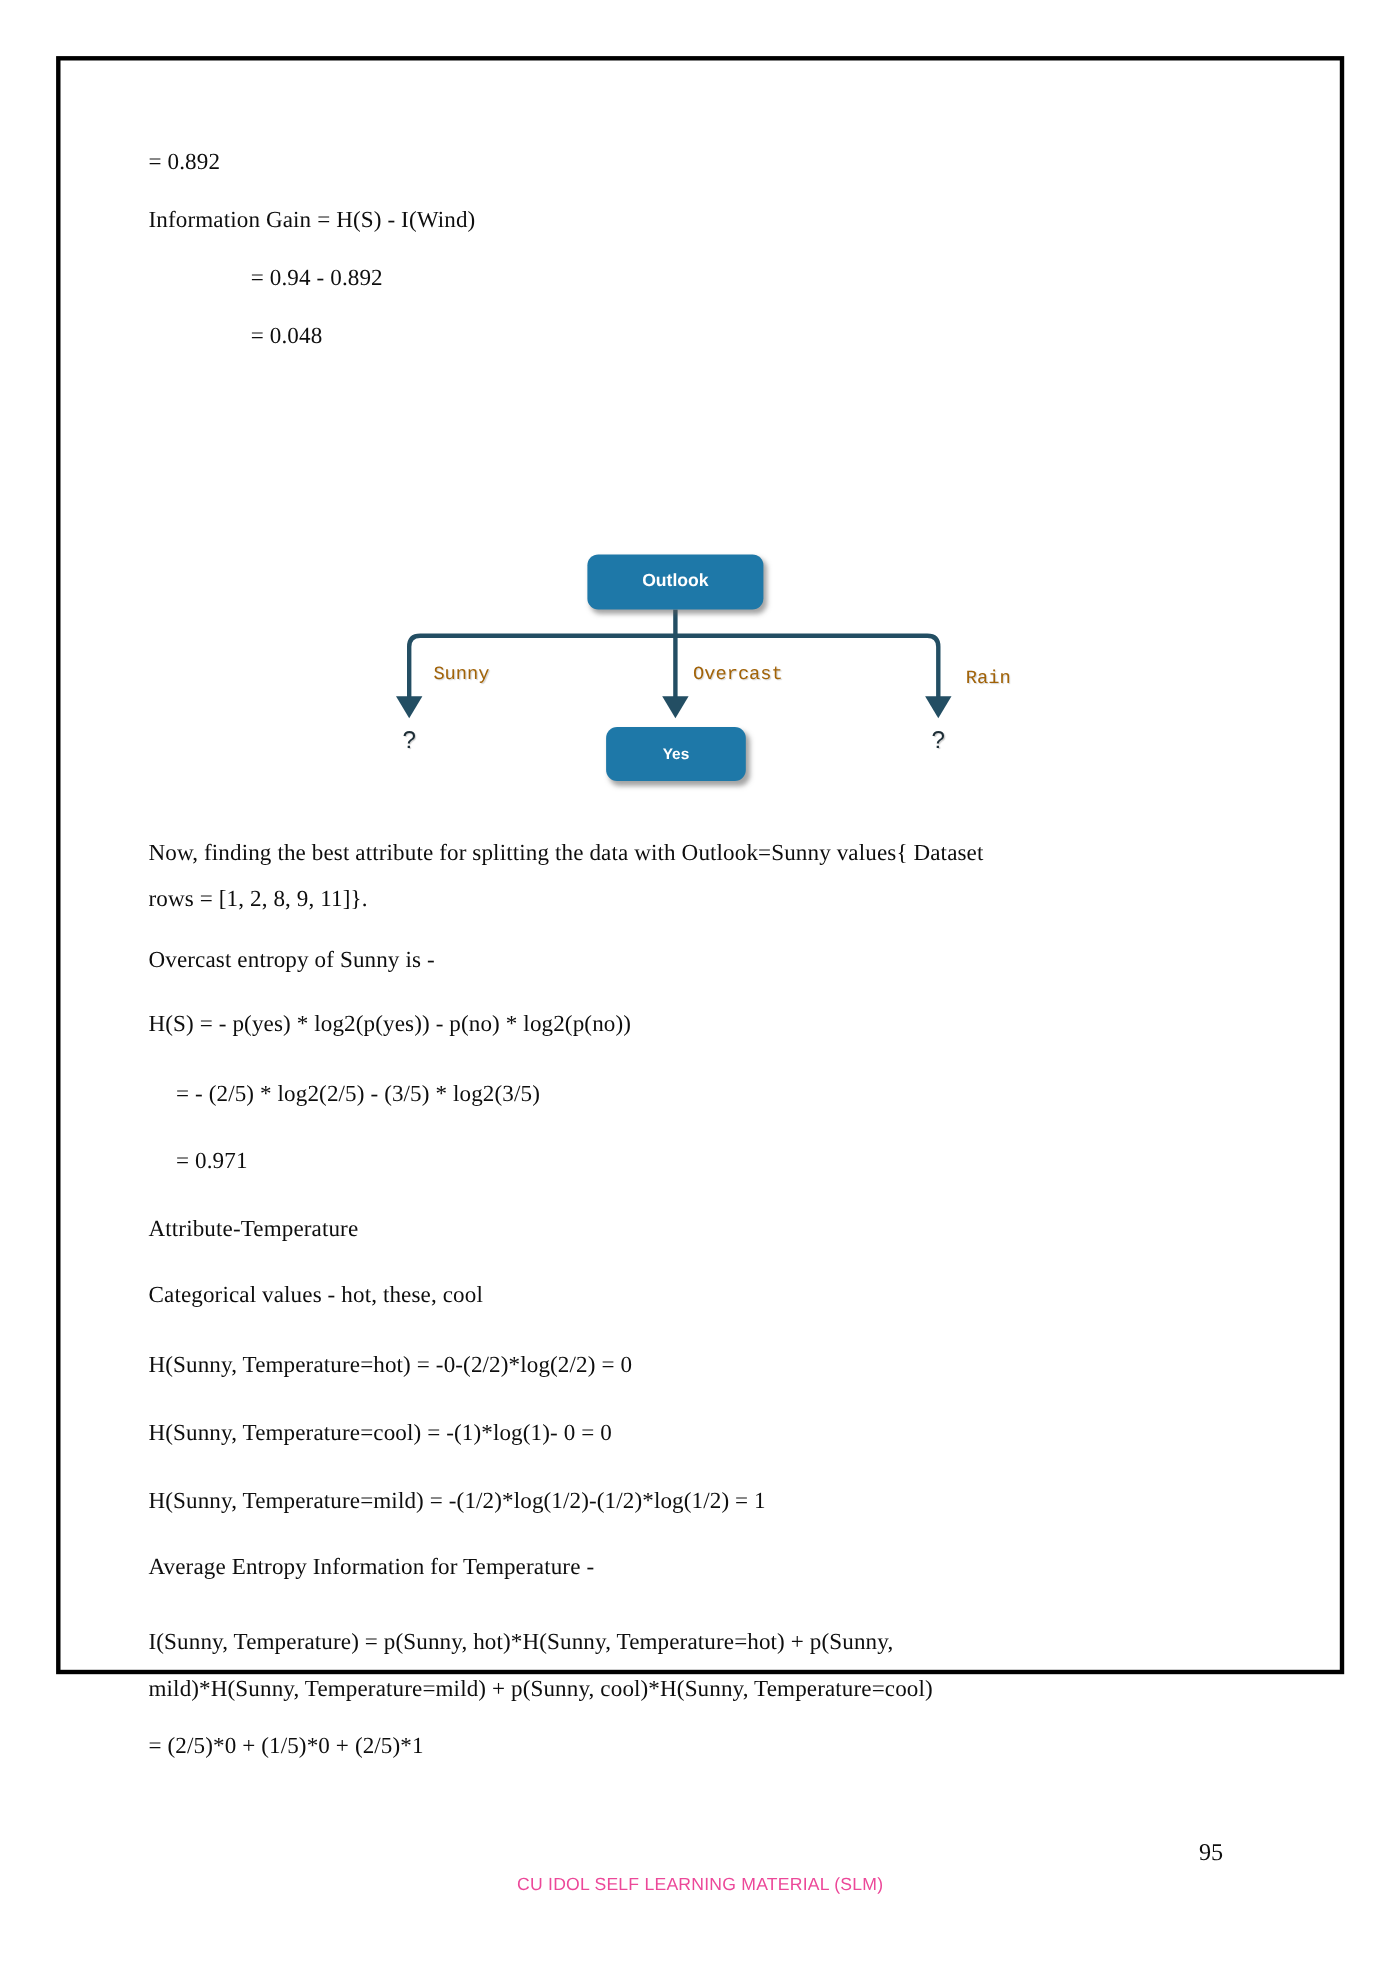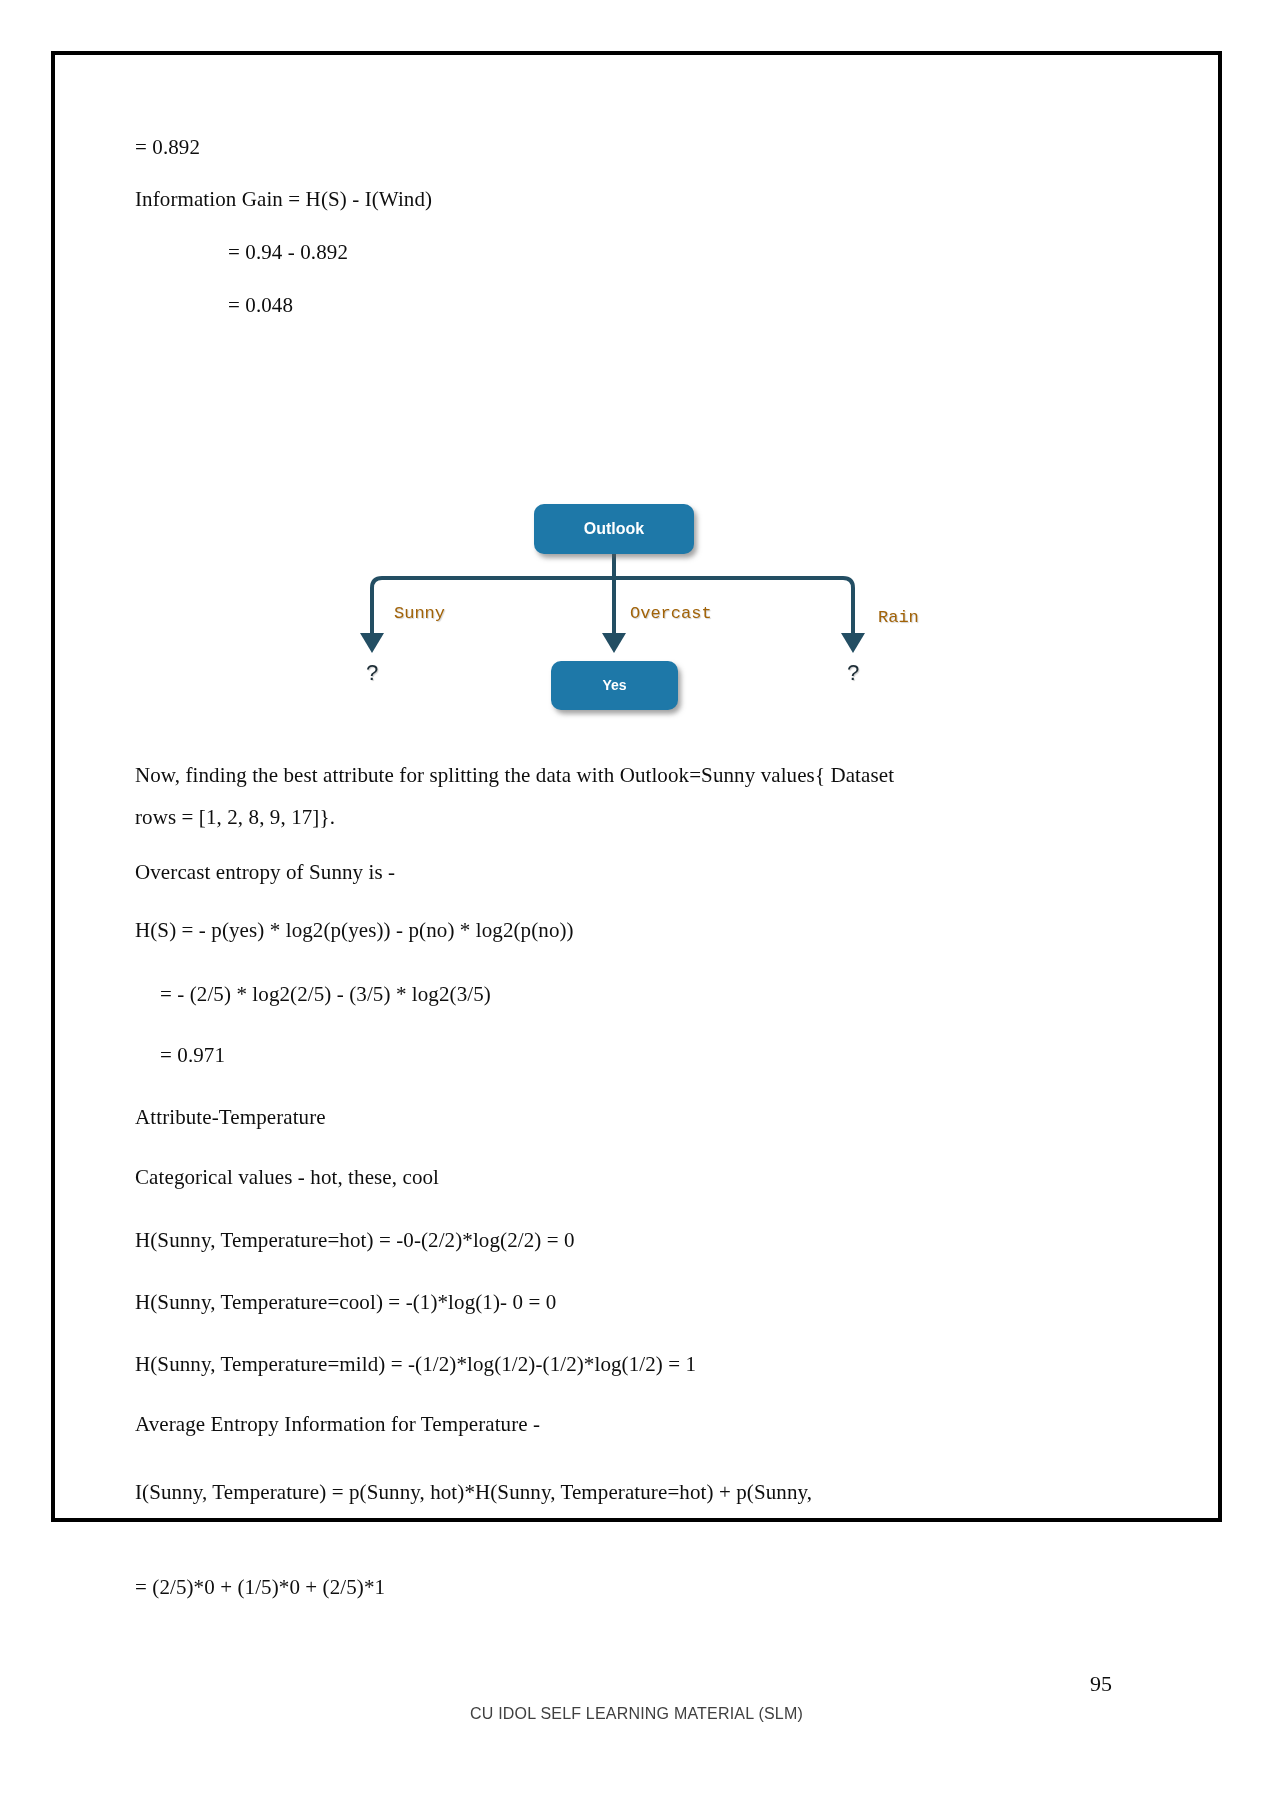--- a/index.html
+++ b/index.html
@@ -74,21 +74,21 @@
     left: 1035px; top: 1616px;
     font-size: 22px;
   }
   .footer-text {
     position: absolute;
     left: 0; top: 1650px;
     width: 100%;
     text-align: center;
     font-family: "Liberation Sans", sans-serif;
     font-size: 16px;
-    color: #404040;
+    color: #ec4899;
     letter-spacing: 0.2px;
   }
 </style>
 </head>
 <body>
 
 <div class="page-frame">
 
   <div class="para" style="top:79px"><span class="tline">= 0.892</span></div>
   <div class="para" style="top:131px"><span class="tline">Information Gain = H(S) - I(Wind)</span></div>
@@ -113,35 +113,36 @@
     <div class="branch-label" style="left:575px; top:109px;">Overcast</div>
     <div class="branch-label" style="left:823px; top:113px;">Rain</div>
 
     <div class="leaf-q" style="left:304px; top:165px;">?</div>
     <div class="tree-node yes-node">Yes</div>
     <div class="leaf-q" style="left:785px; top:165px;">?</div>
   </div>
 
   <div class="para" style="top:699px; line-height:42px;">
     <div class="tline">Now, finding the best attribute for splitting the data with Outlook=Sunny values{ Dataset</div>
-    <div class="tline">rows = [1, 2, 8, 9, 17]}.</div>
+    <div class="tline">rows = [1, 2, 8, 9, 11]}.</div>
   </div>
 
   <div class="para" style="top:804px"><span class="tline">Overcast entropy of Sunny is -</span></div>
   <div class="para" style="top:862px"><span class="tline">H(S) = - p(yes) * log2(p(yes)) - p(no) * log2(p(no))</span></div>
   <div class="para indent-sm" style="top:926px"><span class="tline">= - (2/5) * log2(2/5) - (3/5) * log2(3/5)</span></div>
   <div class="para indent-sm" style="top:987px"><span class="tline">= 0.971</span></div>
   <div class="para" style="top:1049px"><span class="tline">Attribute-Temperature</span></div>
   <div class="para" style="top:1109px"><span class="tline">Categorical values - hot, these, cool</span></div>
   <div class="para" style="top:1172px"><span class="tline">H(Sunny, Temperature=hot) = -0-(2/2)*log(2/2) = 0</span></div>
   <div class="para" style="top:1234px"><span class="tline">H(Sunny, Temperature=cool) = -(1)*log(1)- 0 = 0</span></div>
   <div class="para" style="top:1296px"><span class="tline">H(Sunny, Temperature=mild) = -(1/2)*log(1/2)-(1/2)*log(1/2) = 1</span></div>
   <div class="para" style="top:1356px"><span class="tline">Average Entropy Information for Temperature -</span></div>
 
   <div class="para" style="top:1416px; line-height:43px;">
     <div class="tline">I(Sunny, Temperature) = p(Sunny, hot)*H(Sunny, Temperature=hot) + p(Sunny,</div>
+    <div class="tline">mild)*H(Sunny, Temperature=mild) + p(Sunny, cool)*H(Sunny, Temperature=cool)</div>
   </div>
 
   <div class="para" style="top:1519px"><span class="tline">= (2/5)*0 + (1/5)*0 + (2/5)*1</span></div>
 
   <div class="page-number">95</div>
   <div class="footer-text">CU IDOL SELF LEARNING MATERIAL (SLM)</div>
 </div>
 
 </body></html>

